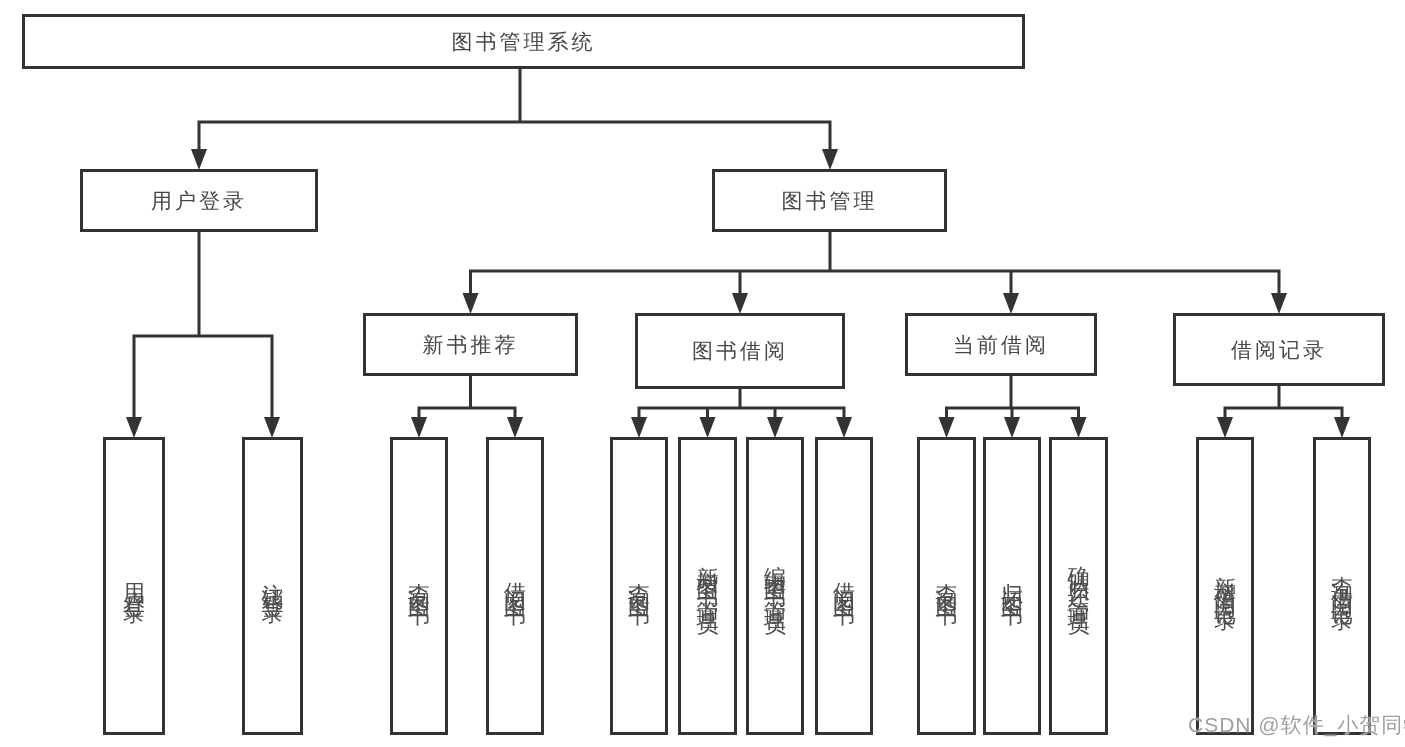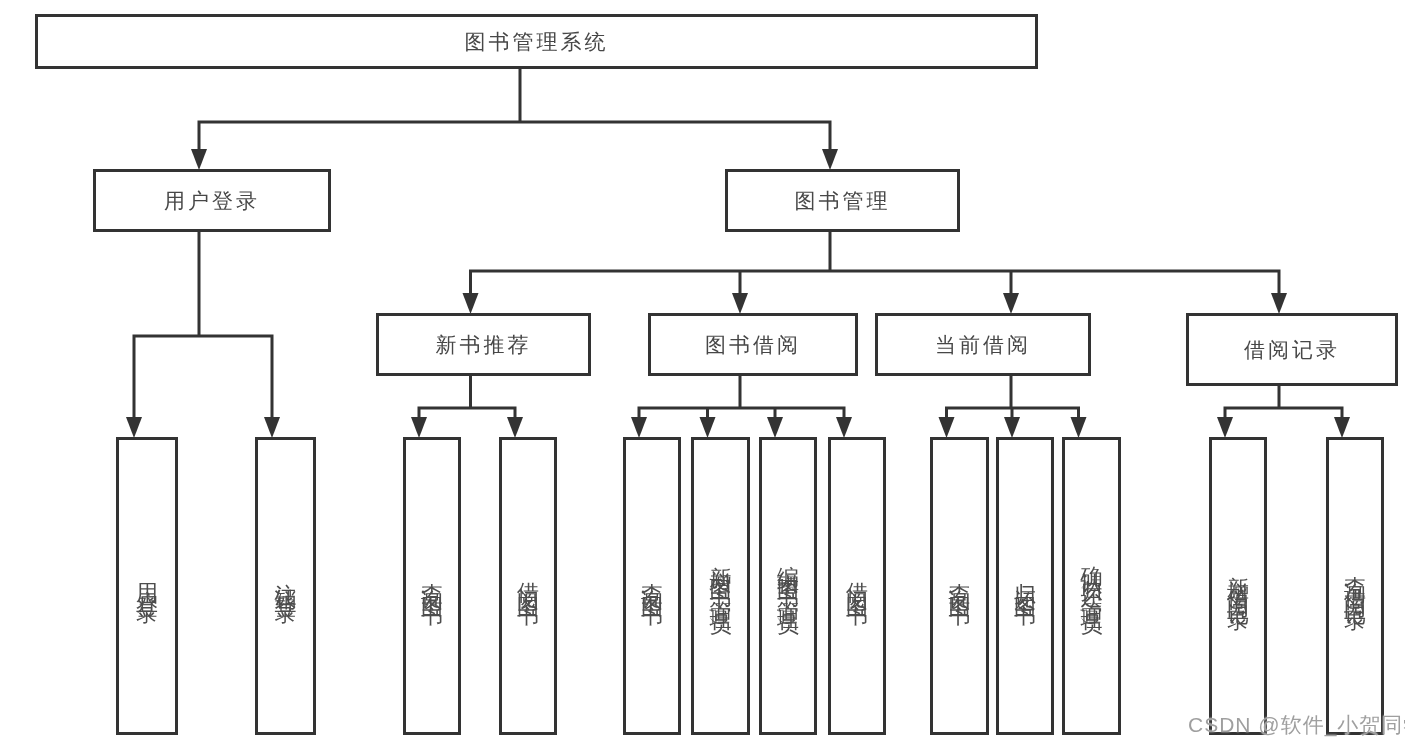--- a/index.html
+++ b/index.html
@@ -22,21 +22,20 @@
     pointer-events: none;
   }
   .box {
     position: absolute;
     box-sizing: border-box;
     background: #ffffff;
     border: 3px solid #333333;
     display: flex;
     align-items: center;
     justify-content: center;
-    margin-left: 13px;
   }
   .box.h .lbl {
     font-size: 21px;
     color: #474747;
     letter-spacing: 3px;
     white-space: nowrap;
   }
   .box.v {
     padding-bottom: 14px;
   }
@@ -109,24 +108,24 @@
   <div class="box h" style="left:80px; top:169px; width:238px; height:63px;">
     <span class="lbl">用户登录</span>
   </div>
   <div class="box h" style="left:712px; top:169px; width:235px; height:63px;">
     <span class="lbl">图书管理</span>
   </div>
 
   <div class="box h" style="left:363px; top:313px; width:215px; height:63px;">
     <span class="lbl">新书推荐</span>
   </div>
-  <div class="box h" style="left:635px; top:313px; width:210px; height:63px;">
+  <div class="box h" style="left:635px; top:313px; width:210px; height:76px;">
     <span class="lbl">图书借阅</span>
   </div>
-  <div class="box h" style="left:862px; top:313px; width:216px; height:63px;">
+  <div class="box h" style="left:905px; top:313px; width:192px; height:63px;">
     <span class="lbl">当前借阅</span>
   </div>
   <div class="box h" style="left:1173px; top:313px; width:212px; height:73px;">
     <span class="lbl">借阅记录</span>
   </div>
 
   <div class="box v" style="left:103px; top:437px; width:62px; height:298px;">
     <span class="vlbl">用户登录</span>
   </div>
   <div class="box v" style="left:242px; top:437px; width:61px; height:298px;">

